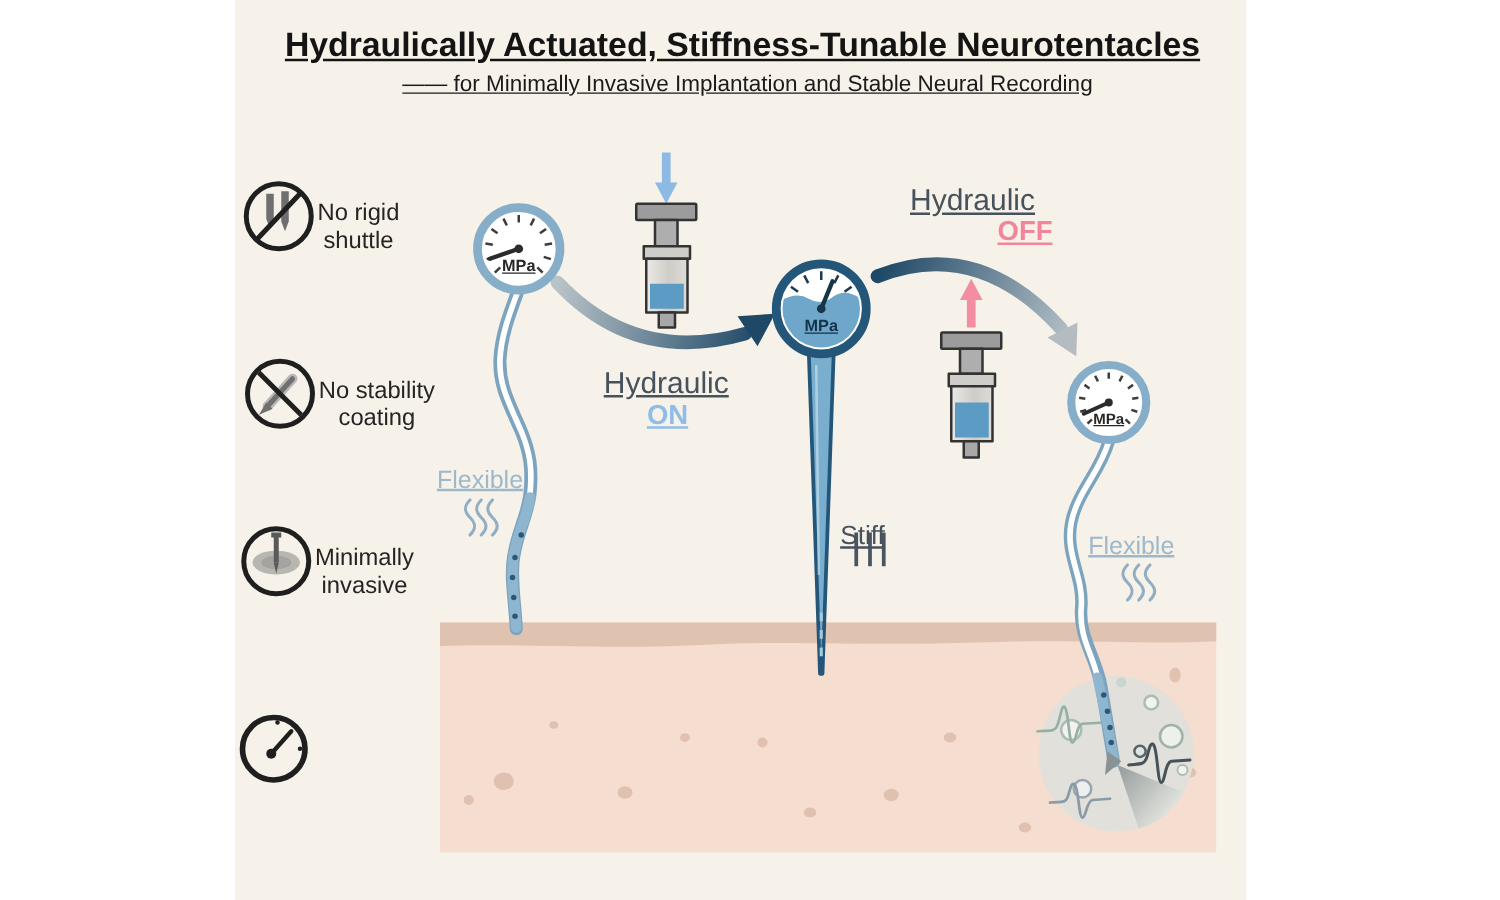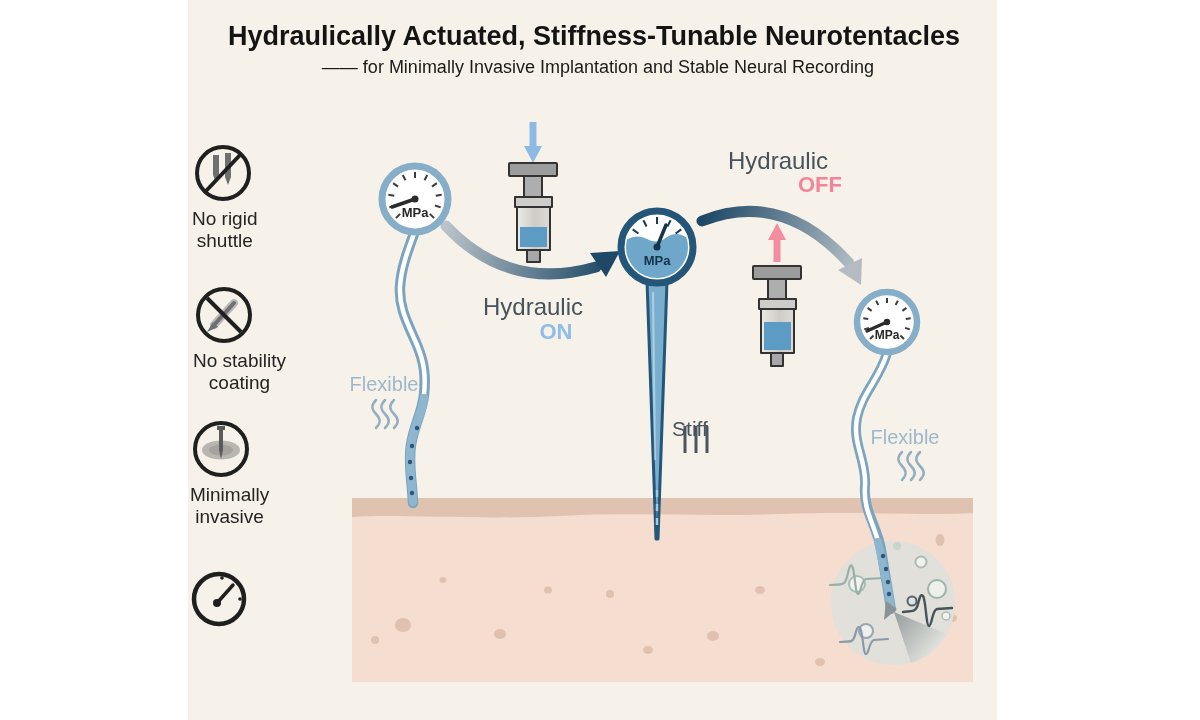--- a/index.html
+++ b/index.html
@@ -1,24 +1,24 @@
 <!DOCTYPE html>
 <html><head>
 <meta charset="utf-8">
 <style>
   html,body{margin:0;padding:0;background:#ffffff;}
   .page{position:relative;width:1200px;height:720px;background:#ffffff;overflow:hidden;
         font-family:"Liberation Sans", sans-serif;}
   .content-bg{position:absolute;left:188px;top:0;width:809px;height:720px;background:#f7f2e9;}
   .fig-svg{position:absolute;left:0;top:0;width:1200px;height:720px;}
-  .abs{position:absolute;}
+  .abs{position:absolute;text-decoration:underline;}
   .ctr{transform:translateX(-50%);text-align:center;}
   .title{font-size:27px;font-weight:bold;color:#141414;white-space:nowrap;}
   .subtitle{font-size:18px;font-weight:400;color:#1a1a1a;white-space:nowrap;}
-  .side-item{position:absolute;width:160px;display:flex;flex-direction:column;align-items:flex-start;}
+  .side-item{position:absolute;width:160px;display:flex;flex-direction:row;align-items:flex-end;}
   .side-label{font-size:19px;line-height:22px;color:#242424;text-align:center;white-space:pre-line;margin-top:4px;}
   .state-label{font-size:20px;color:#9db8cb;white-space:nowrap;}
   .stiff-label{font-size:21px;color:#46525c;white-space:nowrap;}
   .hyd-word{font-size:24px;color:#46525c;white-space:nowrap;}
   .hyd-on{font-size:22px;font-weight:bold;color:#8fbce8;white-space:nowrap;}
   .hyd-off{font-size:22px;font-weight:bold;color:#f2849c;white-space:nowrap;}
   .mpa{font-size:13px;font-weight:bold;color:#272727;white-space:nowrap;}
   .mpa-dark{color:#14324a;}
   .mpa-sm{font-size:12px;}
 </style>
@@ -280,21 +280,21 @@
       <circle cx="31" cy="31" r="25" fill="none" stroke="#1f1f1f" stroke-width="4.5"></circle>
       <line x1="29" y1="35" x2="45" y2="17" stroke="#1f1f1f" stroke-width="3.5" stroke-linecap="round"></line>
       <circle cx="29" cy="35" r="4" fill="#1f1f1f"></circle>
       <circle cx="34" cy="10" r="1.8" fill="#1f1f1f"></circle>
       <circle cx="52" cy="31" r="1.8" fill="#1f1f1f"></circle>
     </svg>
   </div>
 
   <div class="abs ctr state-label" style="left:384px;top:373px;">Flexible</div>
   <div class="abs ctr hyd-word" style="left:533px;top:293px;">Hydraulic</div>
-  <div class="abs ctr hyd-on" style="left:556px;top:319px;">ON</div>
+  <div class="abs ctr hyd-on" style="left:534px;top:319px;">ON</div>
   <div class="abs ctr stiff-label" style="left:690px;top:417px;">Stiff</div>
   <div class="abs ctr hyd-word" style="left:778px;top:147px;">Hydraulic</div>
   <div class="abs ctr hyd-off" style="left:820px;top:172px;">OFF</div>
   <div class="abs ctr state-label" style="left:905px;top:426px;">Flexible</div>
 
   <div class="abs ctr mpa" style="left:415px;top:205px;">MPa</div>
   <div class="abs ctr mpa mpa-dark" style="left:657px;top:253px;">MPa</div>
   <div class="abs ctr mpa mpa-sm" style="left:887px;top:328px;">MPa</div>
 </div>
 

